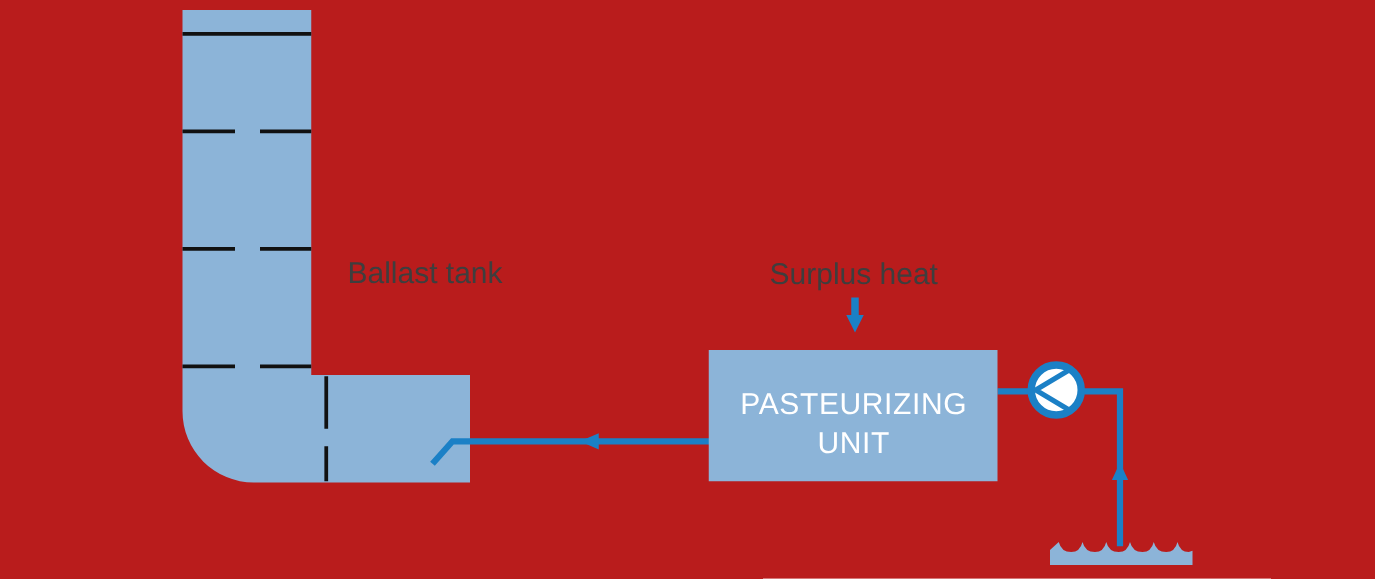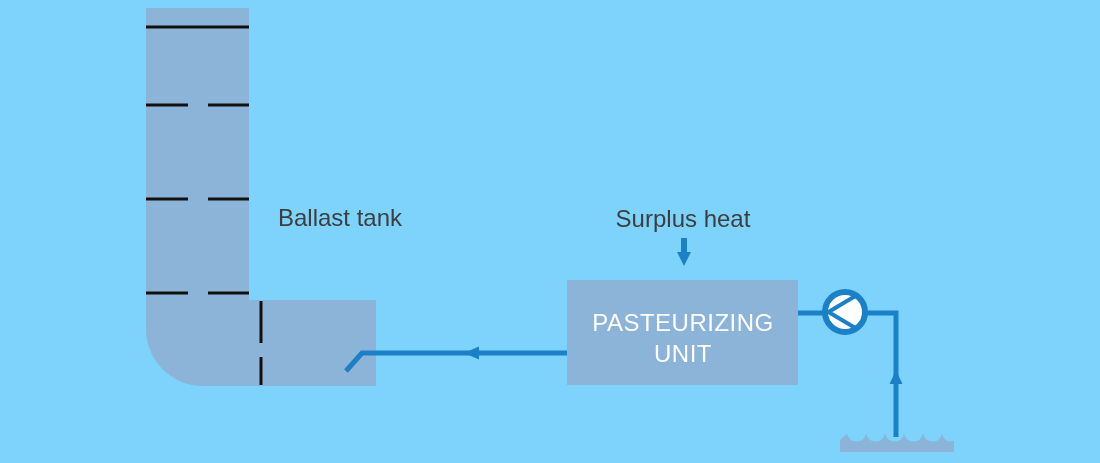--- a/index.html
+++ b/index.html
@@ -4,21 +4,21 @@
 <style>
   html, body {
     margin: 0;
     padding: 0;
     background: #ffffff;
   }
   .canvas {
     position: relative;
     width: 1100px;
     height: 463px;
-    background: #7dd3fc;
+    background: #b91c1c;
     overflow: hidden;
     font-family: "Liberation Sans", "DejaVu Sans", sans-serif;
   }
   svg { display: block; }
 
   .label-text {
     font-size: 24px;
     font-weight: 400;
   }
   .box-text {

